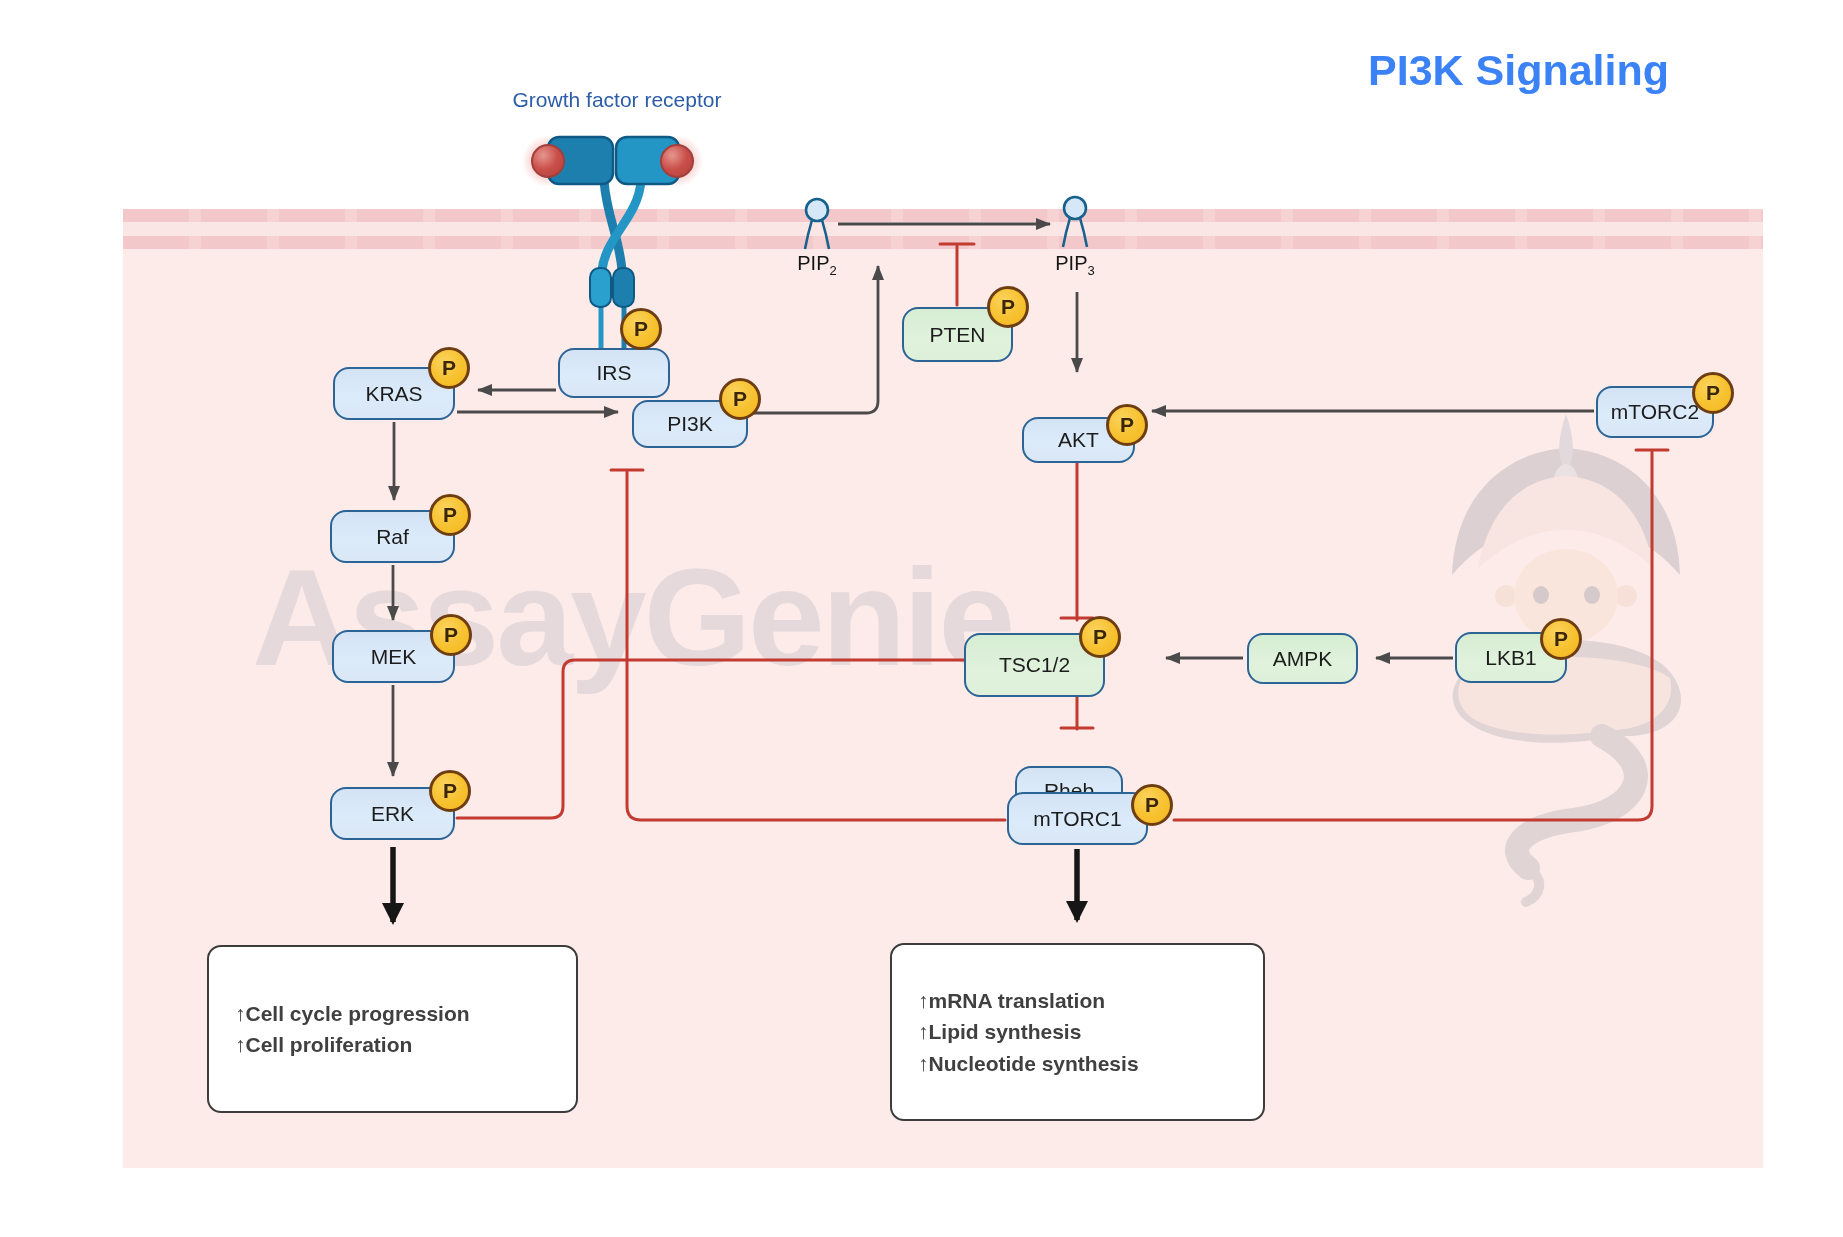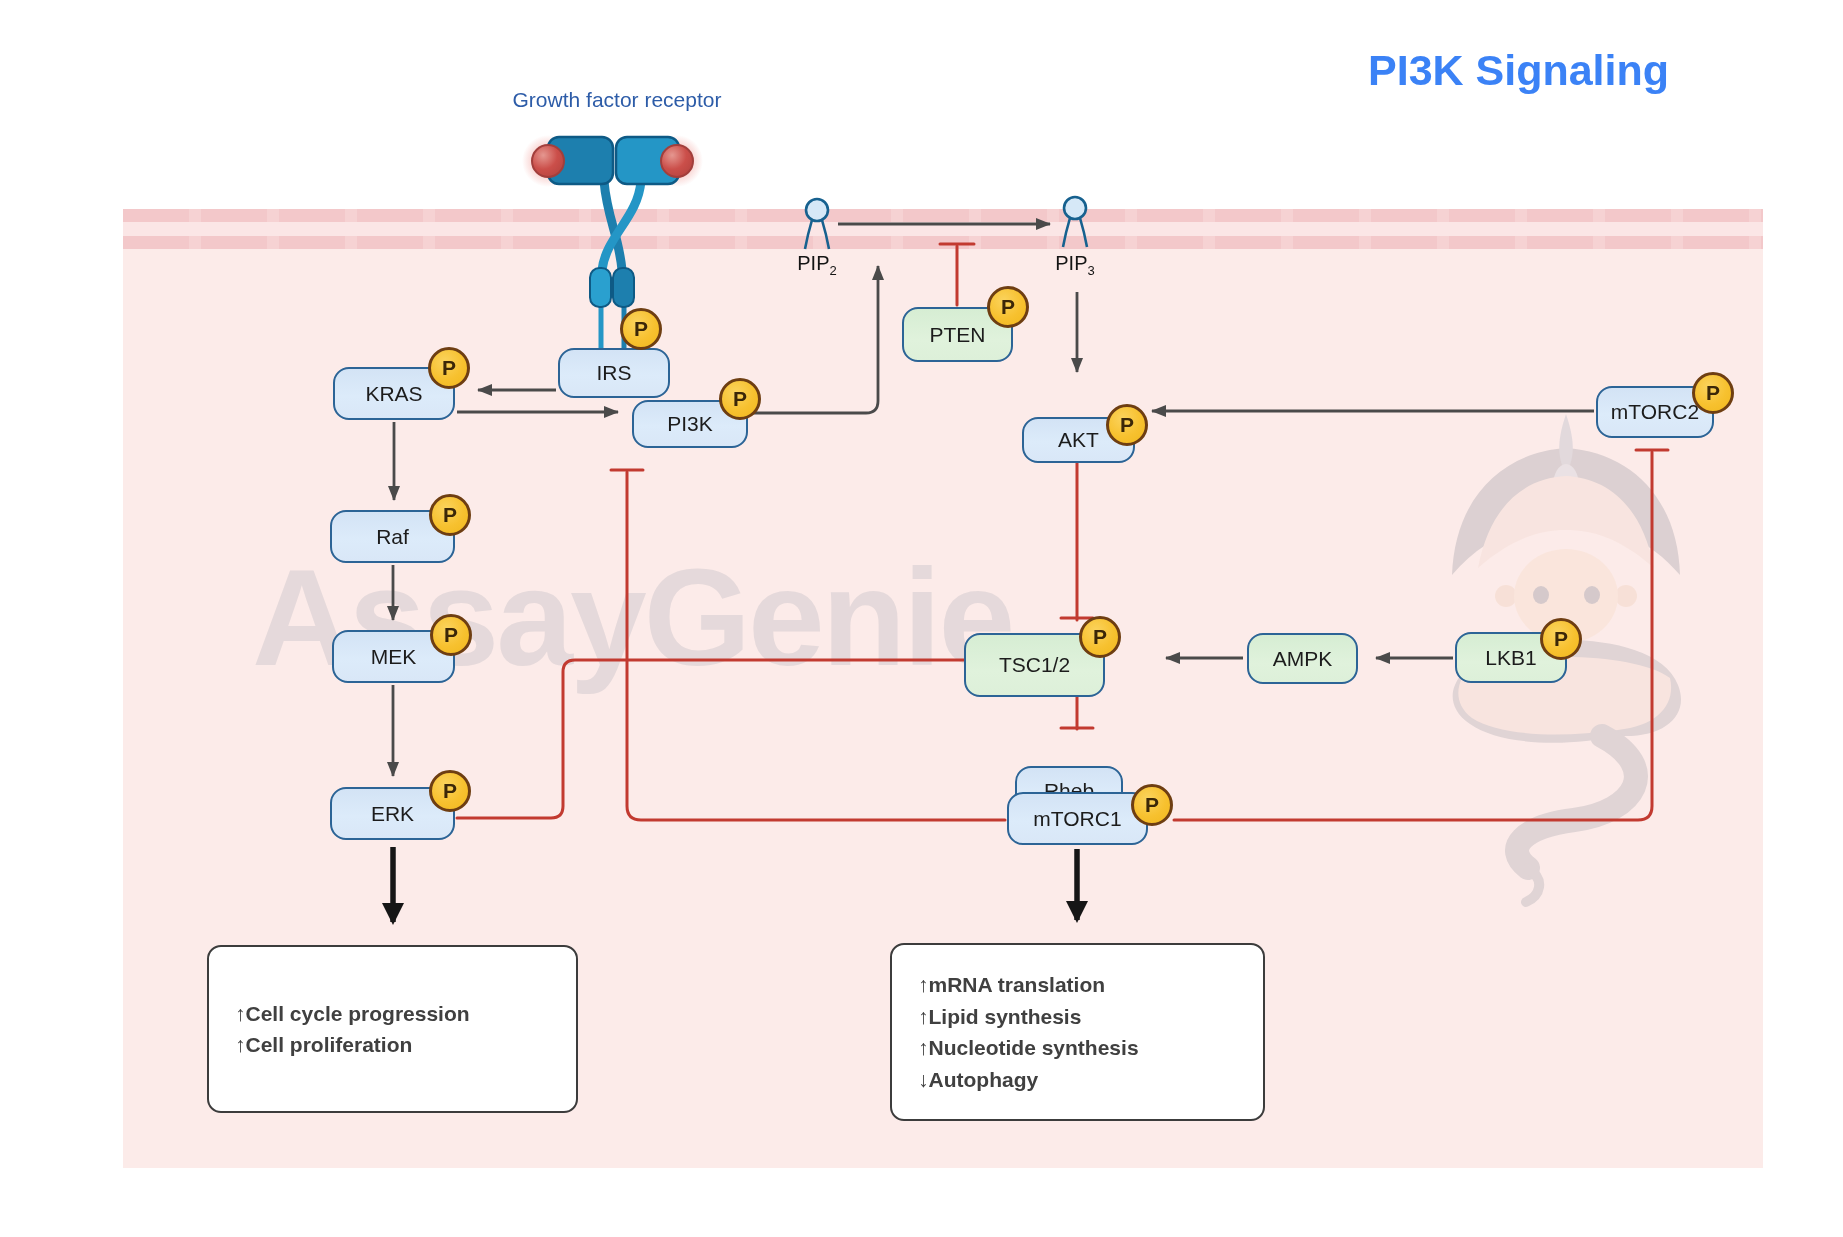--- a/index.html
+++ b/index.html
@@ -252,16 +252,15 @@
   </div>
 
   <div class="outbox" id="outbox-proliferation">
     <p>↑Cell cycle progression</p>
     <p>↑Cell proliferation</p>
   </div>
   <div class="outbox" id="outbox-growth">
     <p>↑mRNA translation</p>
     <p>↑Lipid synthesis</p>
     <p>↑Nucleotide synthesis</p>
-    <p>↓Autophagy</p>
   </div>
 
 </div>
 
 </body></html>

